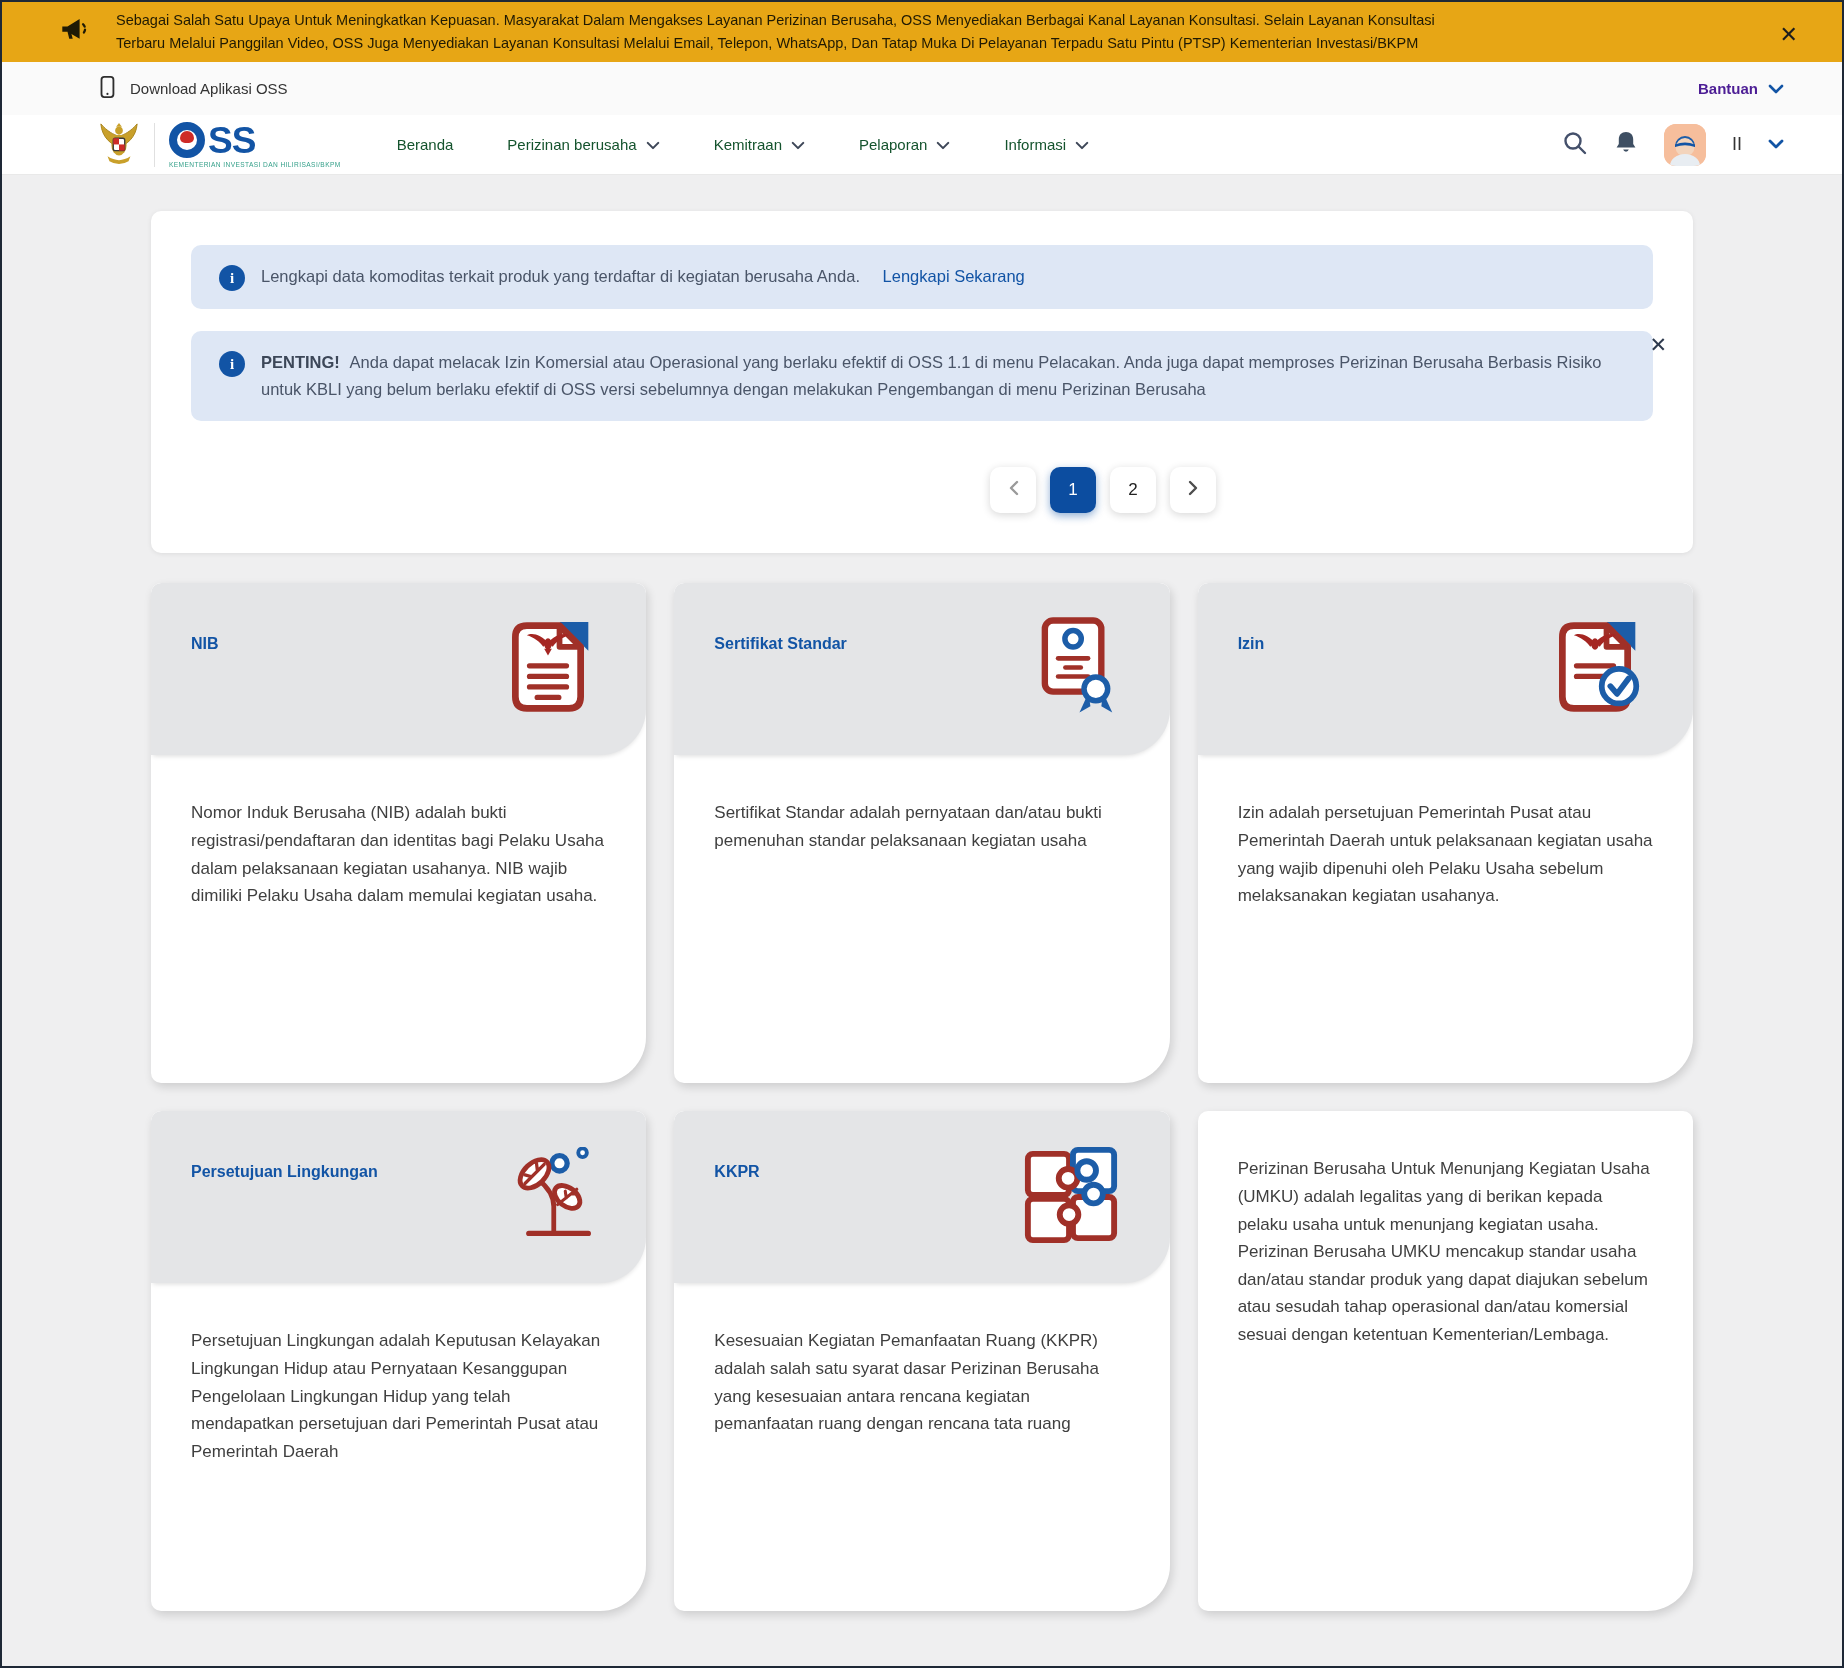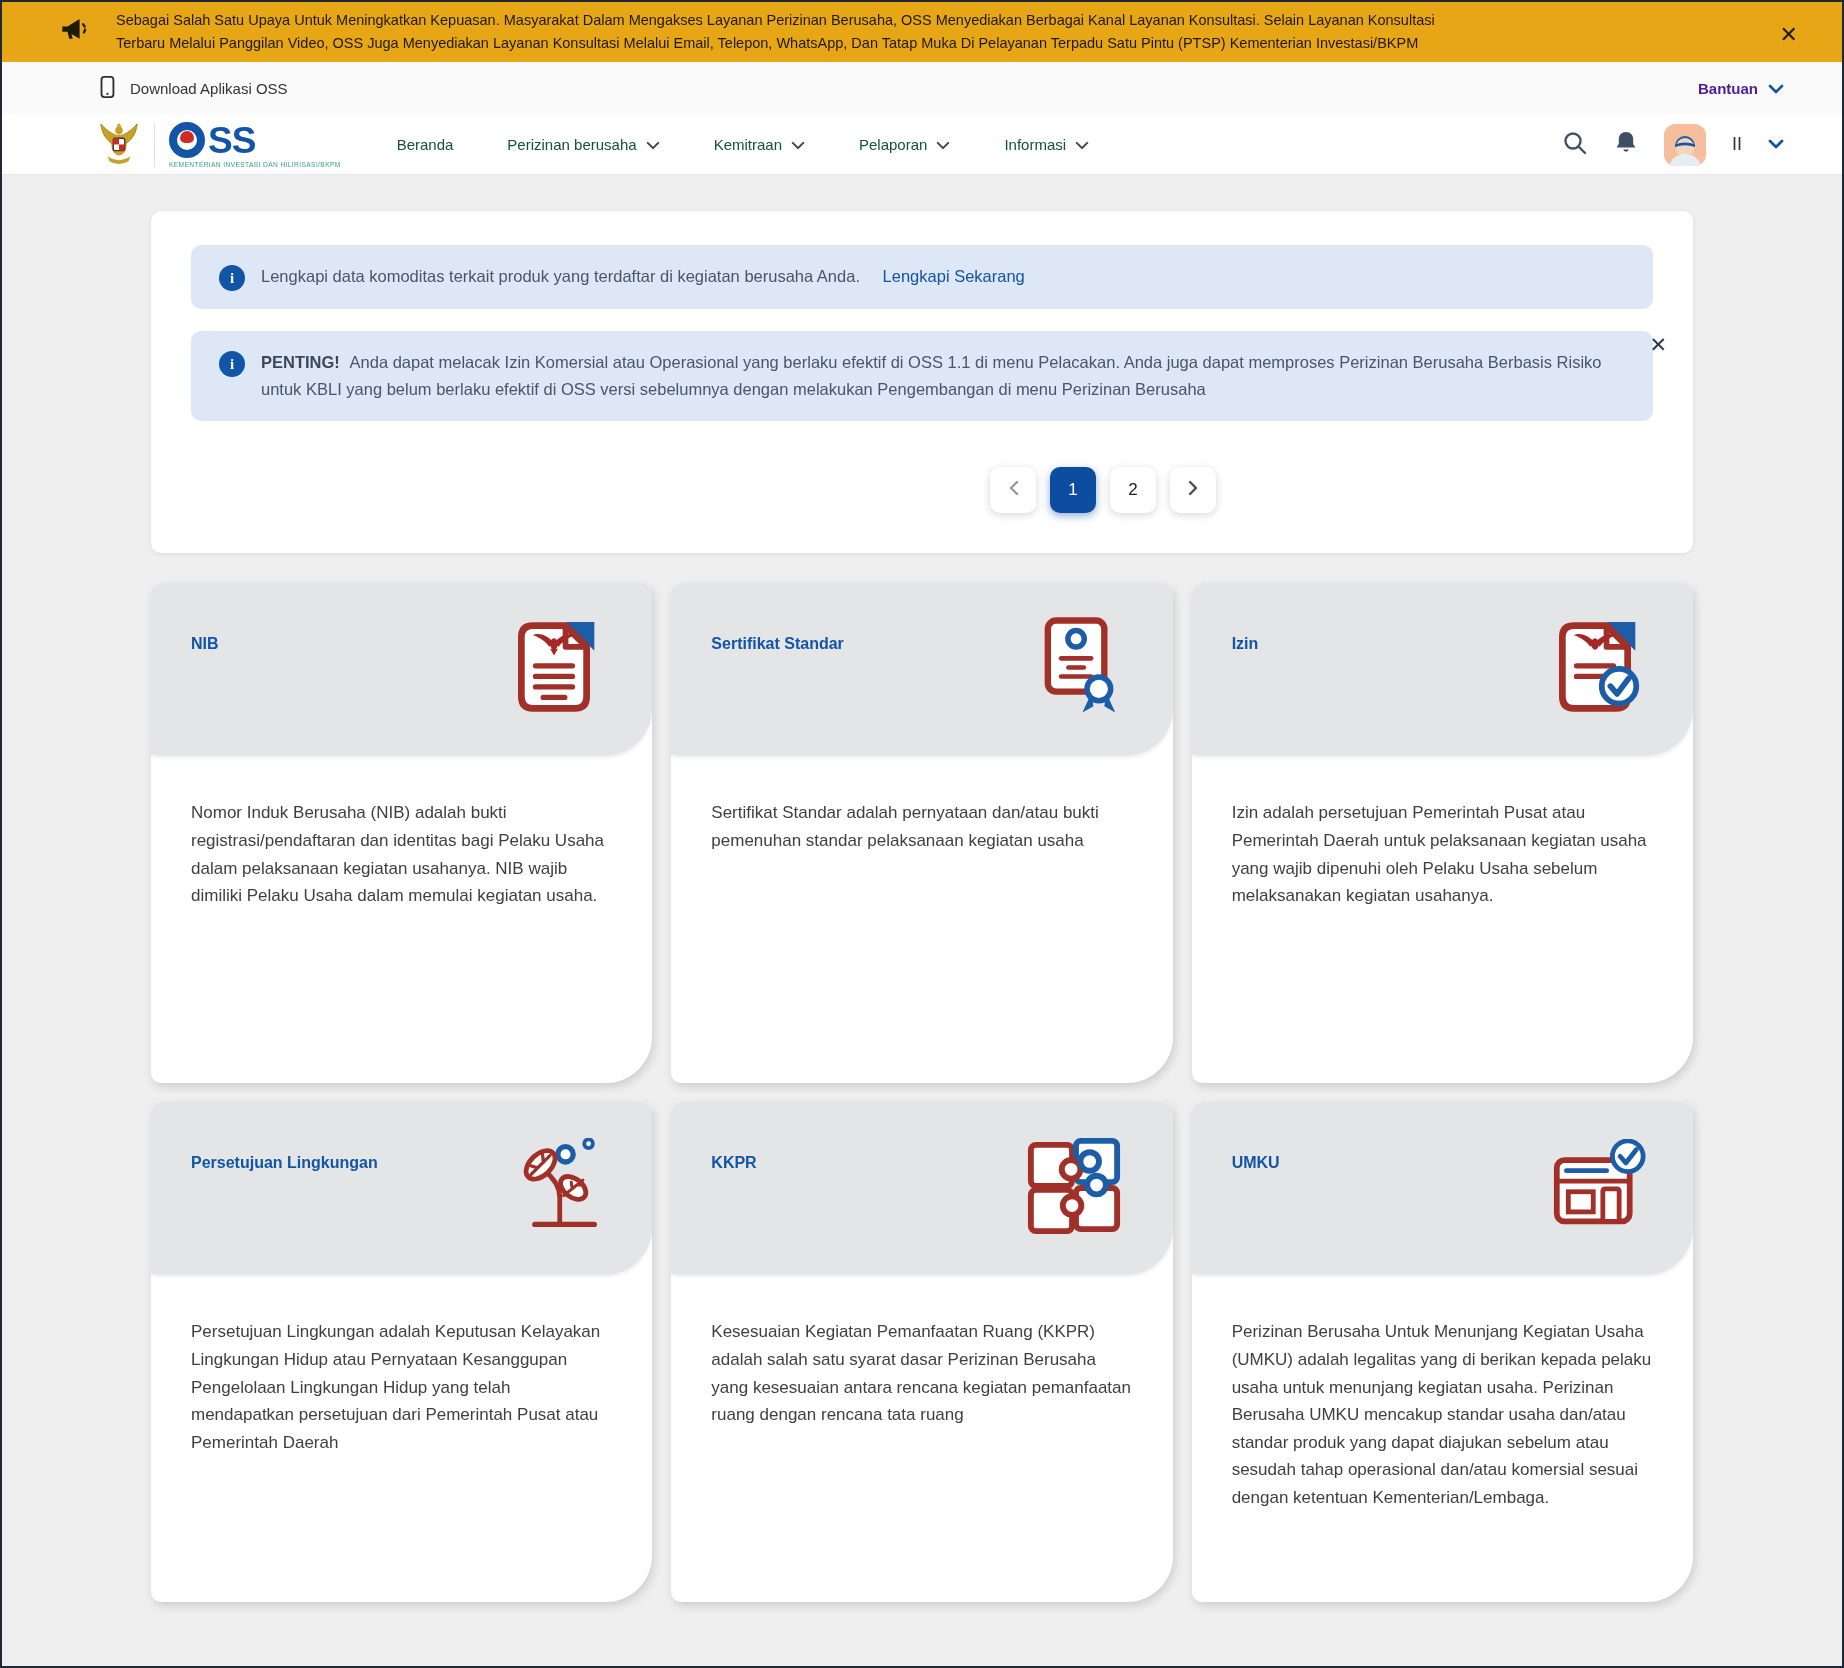--- a/index.html
+++ b/index.html
@@ -78,21 +78,21 @@
   .pagination { display:flex; justify-content:flex-end; gap:14px; margin-top:46px; padding-right:437px; }
   .page-btn {
     width:46px; height:46px; border:none; border-radius:10px; background:#FFFFFF;
     box-shadow:0 2px 8px rgba(0,0,0,.16); font-size:17px; color:#222; cursor:pointer;
     display:flex; align-items:center; justify-content:center;
   }
   .page-btn.active { background:#0C4DA0; color:#FFFFFF; box-shadow:0 3px 9px rgba(12,77,160,.45); }
   .page-btn.prev { color:#9A9A9A; }
   .page-btn.next { color:#4D4D4D; }
   
-  .cards { margin-top:30px; display:grid; grid-template-columns:repeat(3,1fr); gap:19px; padding-bottom:27px; }
+  .cards { margin-top:30px; display:grid; grid-template-columns:repeat(3,1fr); gap:28px; padding-bottom:27px; }
   .card {
     background:#FFFFFF; border-radius:10px 10px 46px 10px; height:500px;
     box-shadow:2px 4px 10px rgba(0,0,0,.14); overflow:hidden;
   }
   .card-header {
     background:#E4E5E7; height:172px; border-radius:10px 10px 46px 0;
     display:flex; justify-content:space-between; padding:0 50px 0 40px;
     box-shadow:0 3px 5px -2px rgba(0,0,0,.14); position:relative;
   }
   .card-title { font-size:16px; font-weight:700; color:#1254A5; margin-top:52px; }
@@ -358,32 +358,18 @@
               <circle cx="66" cy="25" r="9.5" fill="#FFFFFF" stroke="#1C5DA8" stroke-width="6"></circle>
               <circle cx="73" cy="49" r="9.5" fill="#FFFFFF" stroke="#1C5DA8" stroke-width="6"></circle>
               <circle cx="48" cy="70" r="9.5" fill="#FFFFFF" stroke="#A03028" stroke-width="6"></circle>
             </svg>
           </span>
         </div>
         <p class="card-body">Kesesuaian Kegiatan Pemanfaatan Ruang (KKPR) adalah salah satu syarat dasar Perizinan Berusaha yang kesesuaian antara rencana kegiatan pemanfaatan ruang dengan rencana tata ruang</p>
       </div>
 
       <div class="card">
-        <div class="card-header">
-          <span class="card-icon" style="position:absolute; right:44px; top:50%; transform:translateY(-50%);">
-            <svg width="100" height="94" viewBox="0 0 104 98">
-              <rect x="8" y="22" width="76" height="64" rx="8" fill="#FFFFFF" stroke="#A03028" stroke-width="6"></rect>
-              <line x1="18" y1="33" x2="60" y2="33" stroke="#1C5DA8" stroke-width="5" stroke-linecap="round"></line>
-              <line x1="8" y1="44" x2="84" y2="44" stroke="#A03028" stroke-width="5"></line>
-              <rect x="20" y="55" width="26" height="21" fill="#FFFFFF" stroke="#A03028" stroke-width="5"></rect>
-              <rect x="56" y="52" width="17" height="34" rx="2" fill="#FFFFFF" stroke="#A03028" stroke-width="5"></rect>
-              <circle cx="82" cy="18" r="16" fill="#FFFFFF" stroke="#1C5DA8" stroke-width="5"></circle>
-              <polyline points="74,18 80,25 91,11" fill="none" stroke="#1C5DA8" stroke-width="5" stroke-linecap="round" stroke-linejoin="round"></polyline>
-            </svg>
-          </span>
-          <span class="card-title">UMKU</span>
-        </div>
         <p class="card-body">Perizinan Berusaha Untuk Menunjang Kegiatan Usaha (UMKU) adalah legalitas yang di berikan kepada pelaku usaha untuk menunjang kegiatan usaha. Perizinan Berusaha UMKU mencakup standar usaha dan/atau standar produk yang dapat diajukan sebelum atau sesudah tahap operasional dan/atau komersial sesuai dengan ketentuan Kementerian/Lembaga.</p>
       </div>
 
     </div>
   </main>
 </div>
 
 </body></html>

